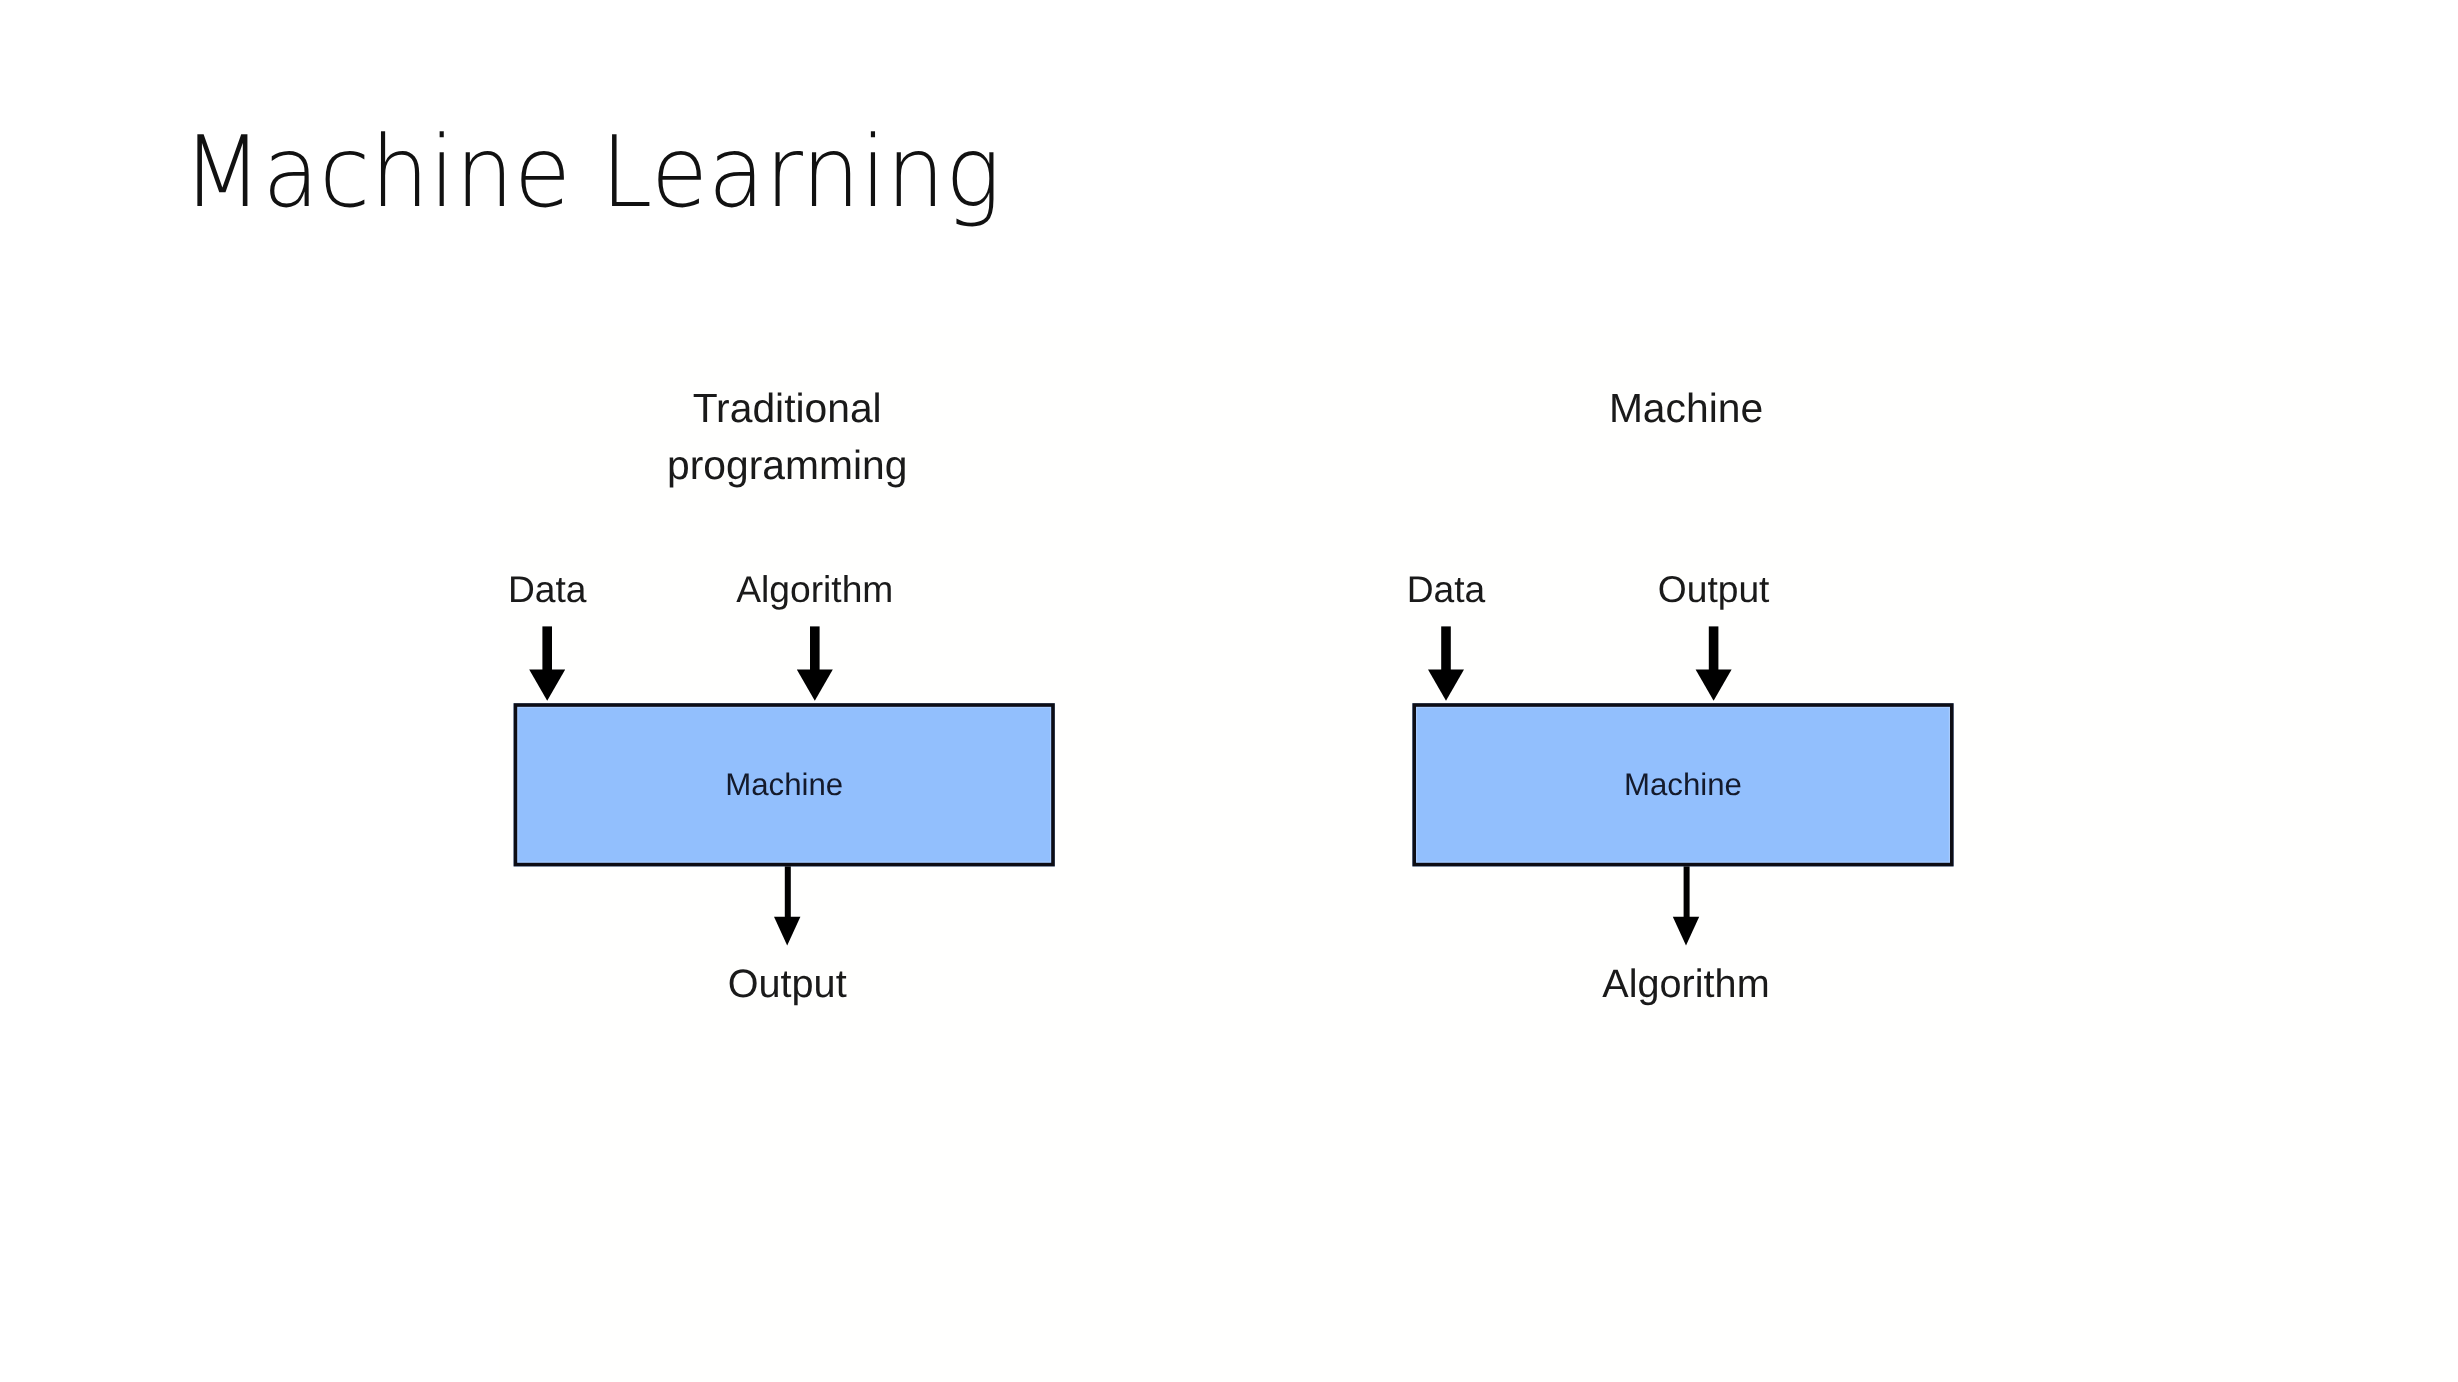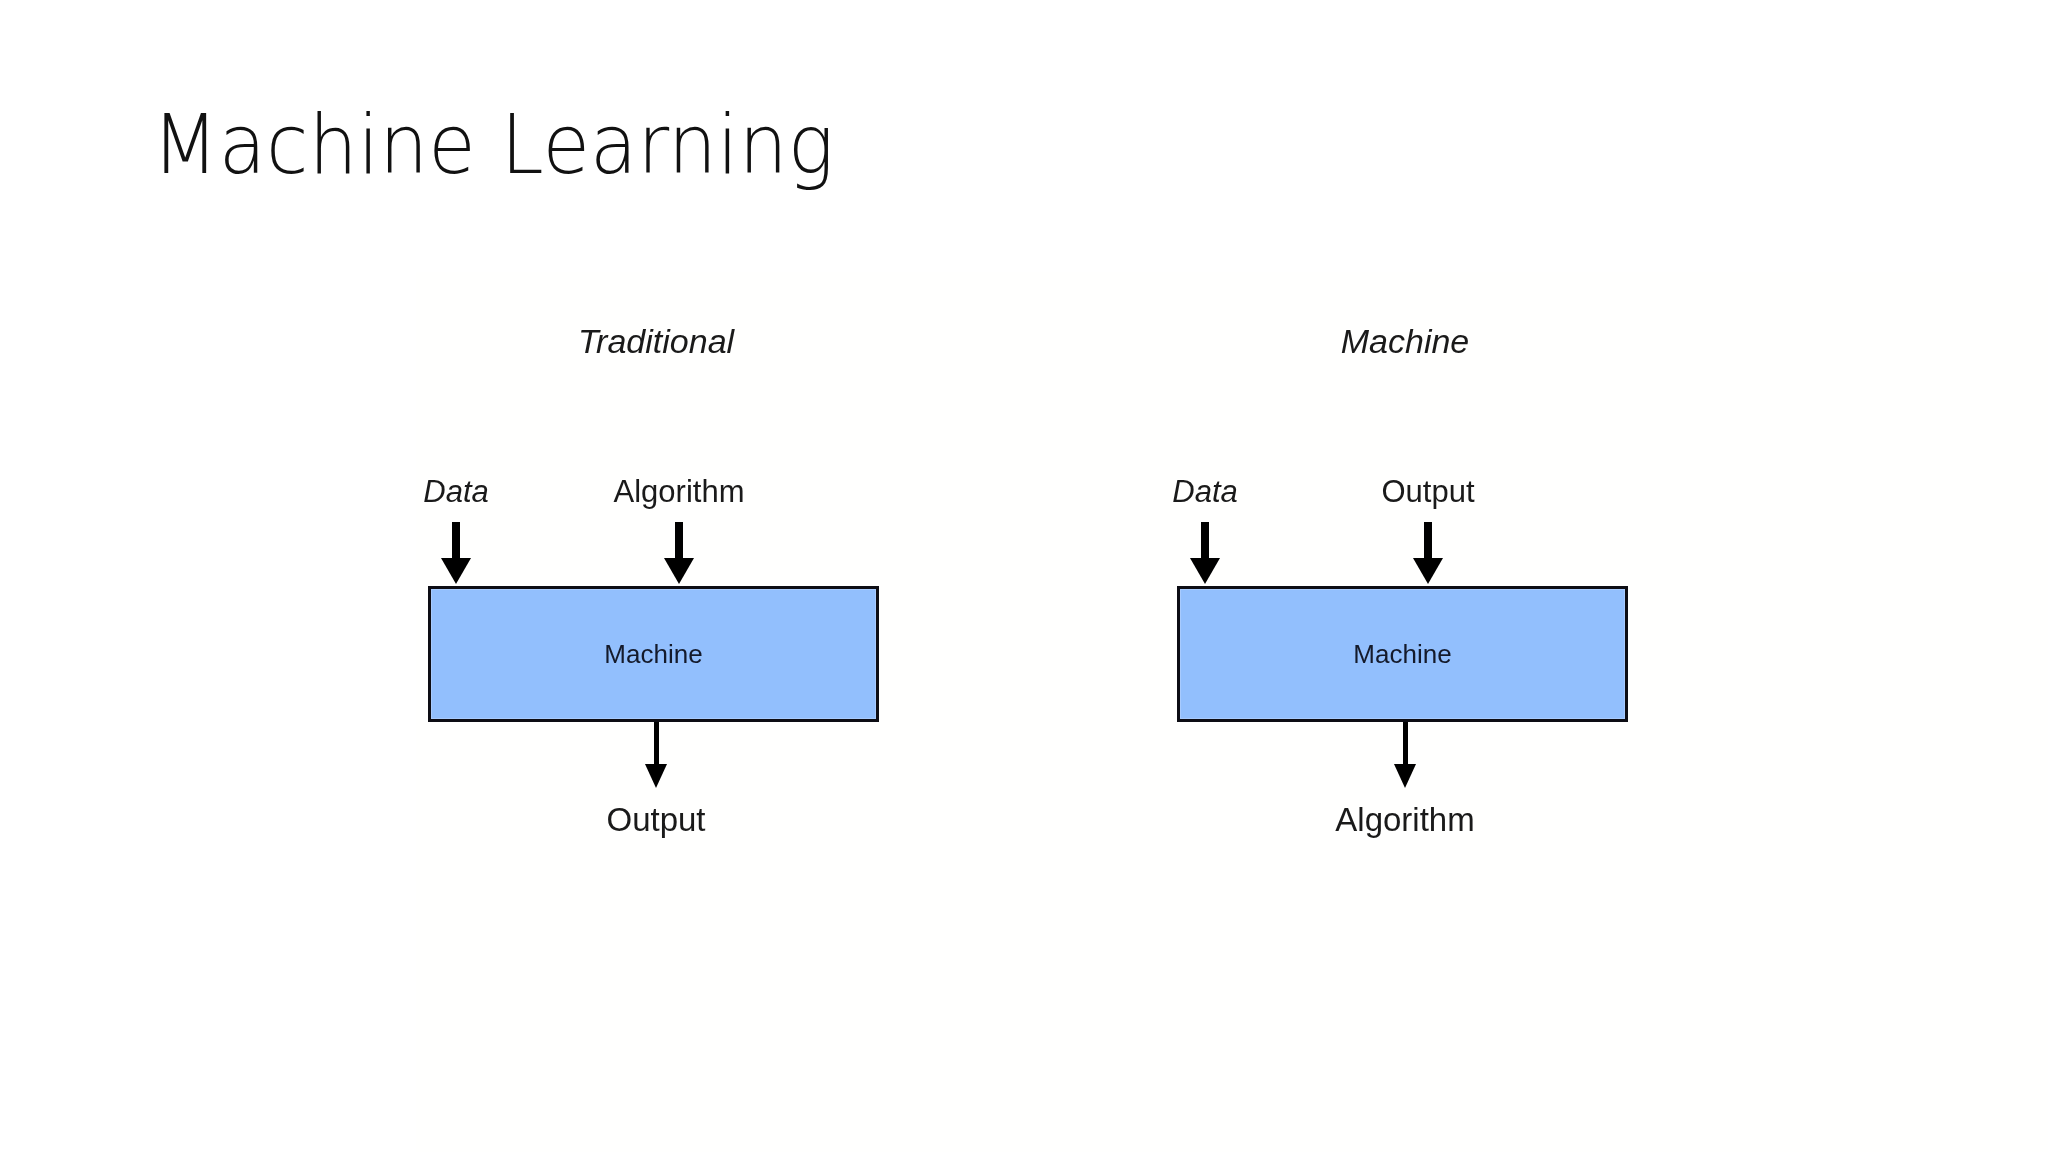--- a/index.html
+++ b/index.html
@@ -67,41 +67,41 @@
     position: absolute;
     left: 0;
     top: 18px;
     width: 640px;
     text-align: center;
     font-family: "Liberation Sans", sans-serif;
     font-size: 34px;
     line-height: 47px;
     color: #1a1a1a;
   }
-  .diagram-heading span { display: block; font-style: italic; }
+  .diagram-heading span { display: block; }
 
   
   .input-labels {
     position: absolute;
     top: 173px;
     left: 0;
     width: 640px;
     height: 40px;
   }
   .input-label {
     position: absolute;
     top: 0;
     font-family: "Liberation Sans", sans-serif;
     font-size: 31px;
     line-height: 38px;
     color: #1a1a1a;
     white-space: nowrap;
     transform: translateX(-50%);
   }
-  .input-label.slot-a { left: 120px; font-style: italic; }
+  .input-label.slot-a { left: 120px; }
   .input-label.slot-b { left: 343px; }
 
   
   .arrow-in {
     position: absolute;
     top: 222px;
     width: 30px;
     height: 62px;
     transform: translateX(-50%);
   }
@@ -199,20 +199,21 @@
 <div class="slide">
 
   <div class="slide-title">Machine Learning</div>
 
   <div class="picture-plate"></div>
 
   <div class="diagram left">
 
     <div class="diagram-heading">
       <span>Traditional</span>
+      <span>programming</span>
     </div>
 
     <div class="input-labels">
       <div class="input-label slot-a">Data</div>
       <div class="input-label slot-b">Algorithm</div>
     </div>
 
     <div class="arrow-in slot-a">
       <div class="stem"></div>
       <div class="head"></div>

